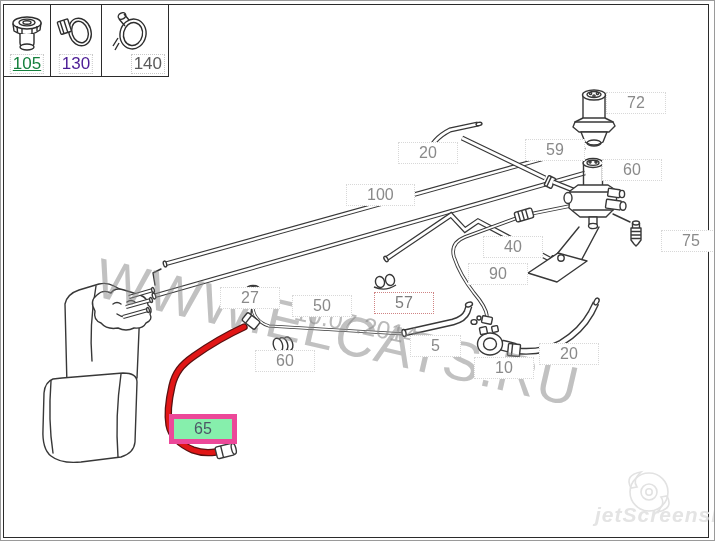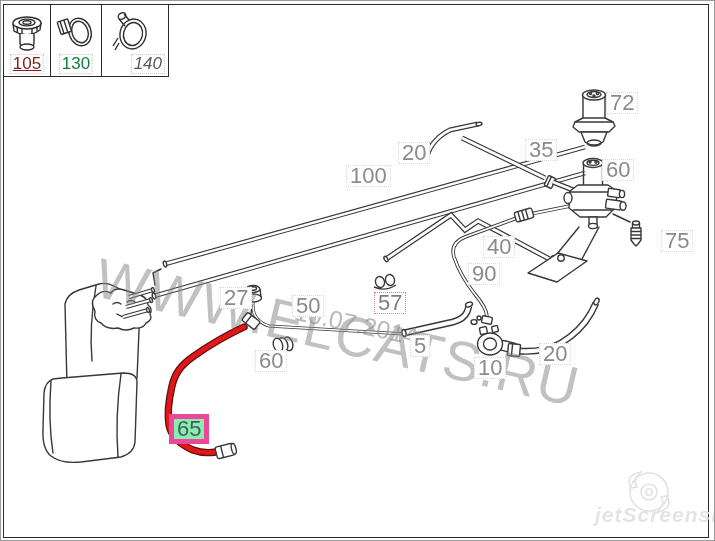--- a/index.html
+++ b/index.html
@@ -5,38 +5,38 @@
   html,body{margin:0;padding:0;background:#fff;}
   .stage{position:relative;width:715px;height:541px;background:#fff;overflow:hidden;
          font-family:"Liberation Sans",sans-serif;box-sizing:border-box;border:1px solid #9a9a9a;}
   .frame{position:absolute;left:2px;top:3px;width:704px;height:532px;border:1px solid #2b2b2b;z-index:1;}
   
   .legend{position:absolute;left:2px;top:3px;width:164px;height:71px;border:1px solid #2b2b2b;
           background:#fff;display:flex;z-index:5;}
   .cell{position:relative;height:100%;}
   .cell1{flex:0 0 46px;border-right:1px solid #2b2b2b;}
   .cell2{flex:0 0 50px;border-right:1px solid #2b2b2b;}
-  .cell3{flex:1 1 auto;font-style:italic;}
+  .cell3{flex:1 1 auto;}
   .leglabel{position:absolute;bottom:2px;font-size:17px;line-height:18px;padding:0 2px;
             border:1px dotted #c9c9c9;background:transparent;}
-  .lab105{left:50%;transform:translateX(-50%);color:#7f1d1d;text-decoration:underline;}
-  .lab130{left:50%;transform:translateX(-50%);color:#15803d;}
+  .lab105{left:50%;transform:translateX(-50%);color:#15803d;text-decoration:underline;}
+  .lab130{left:50%;transform:translateX(-50%);color:#4c1d95;}
   .lab140{right:3px;color:#5a5a5a;}
   .cicon{position:absolute;}
   
   .lay{position:absolute;left:0;top:0;}
   .z1{z-index:2;} .z3{z-index:4;}
   
   .wm-site{position:absolute;left:103px;top:244px;transform:rotate(13deg);transform-origin:0 0;
            font-size:56px;letter-spacing:1px;color:#858585;opacity:.5;white-space:nowrap;z-index:3;}
   .wm-date{position:absolute;left:297px;top:296px;transform:rotate(12deg);transform-origin:0 0;
            font-size:25px;color:#8d8d8d;opacity:.6;white-space:nowrap;z-index:3;}
   
-  .plabel{position:absolute;font-size:22px;line-height:20px;color:#8a8a8a;background:#fff;
-          border:1px dotted #d8d8d8;padding:0 3px;z-index:5;cursor:pointer;}
+  .plabel{position:absolute;font-size:16px;line-height:20px;color:#8a8a8a;background:#fff;
+          border:1px dotted #d8d8d8;padding:0 20px;z-index:5;cursor:pointer;}
   .attn{border:1px dotted #cf8484;color:#7d7d7d;text-align:right;}
   .sel{background:#86efac;border:5px solid #ec4899;color:#4c5866;margin-top:32px;}
   
   .jet{position:absolute;left:594px;top:466px;width:120px;height:72px;z-index:6;}
   .jet-line{position:absolute;left:0;top:36px;width:118px;text-align:right;white-space:nowrap;}
   .jet-text{font-size:21px;font-weight:bold;font-style:italic;color:#e4e4e4;letter-spacing:1px;}
   
   .ln{fill:none;stroke:#383838;stroke-width:1.4;stroke-linejoin:round;stroke-linecap:round;}
   .lnf{fill:#fff;stroke:#383838;stroke-width:1.4;stroke-linejoin:round;}
   .po{fill:none;stroke:#383838;stroke-linecap:butt;}
@@ -284,24 +284,24 @@
           <ellipse cx="14" cy="9" rx="4" ry="3" transform="rotate(-30 14 9)"></ellipse>
           <path d="M11,12 L17,19 M16,7 L21,13" style="fill:none"></path>
           <path d="M10,31 L5,39 M11,36 L7,43" style="fill:none"></path>
         </g>
       </svg>
       <div class="leglabel lab140">140</div>
     </div>
   </div>
 
   <div class="plabel" style="left:397px;top:141px">20</div>
-  <div class="plabel" style="left:524px;top:138px">35</div>
+  <div class="plabel" style="left:524px;top:138px">59</div>
   <div class="plabel" style="left:605px;top:91px">72</div>
   <div class="plabel" style="left:601px;top:158px">60</div>
-  <div class="plabel" style="left:345px;top:164px">100</div>
+  <div class="plabel" style="left:345px;top:183px">100</div>
   <div class="plabel" style="left:660px;top:229px">75</div>
   <div class="plabel" style="left:482px;top:235px">40</div>
   <div class="plabel" style="left:467px;top:262px">90</div>
   <div class="plabel" style="left:219px;top:286px">27</div>
   <div class="plabel" style="left:291px;top:294px">50</div>
   <div class="plabel attn" style="left:373px;top:291px">57</div>
   <div class="plabel" style="left:409px;top:334px">5</div>
   <div class="plabel" style="left:254px;top:349px">60</div>
   <div class="plabel" style="left:538px;top:342px">20</div>
   <div class="plabel" style="left:473px;top:356px">10</div>

